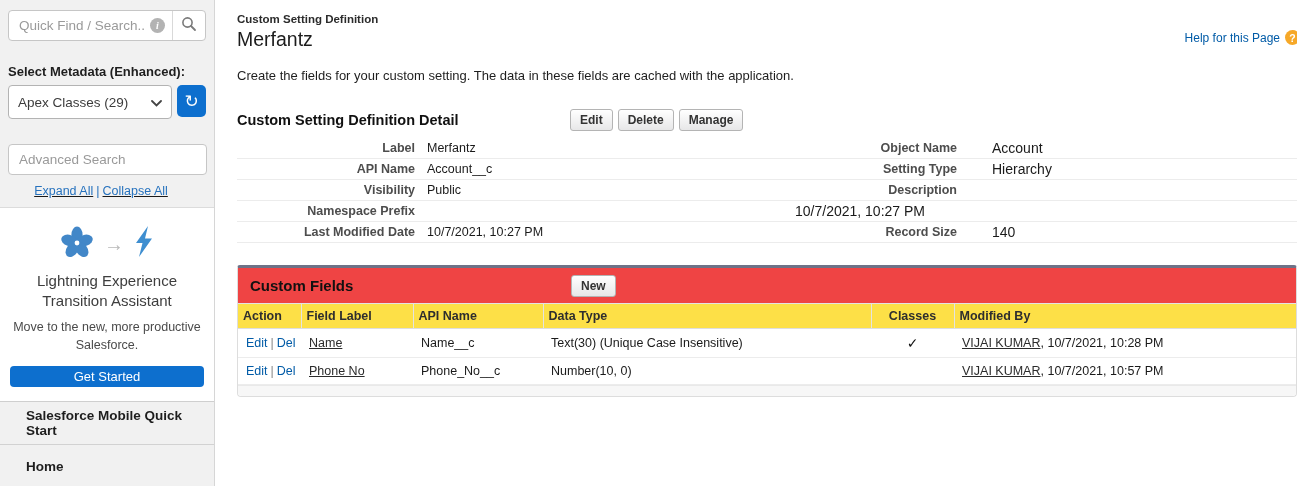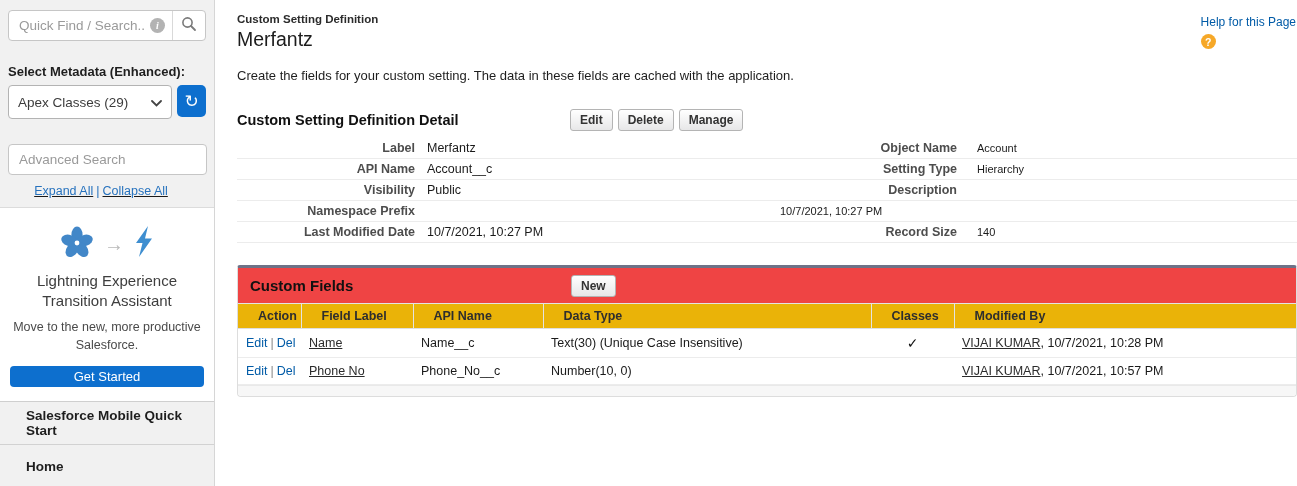--- a/index.html
+++ b/index.html
@@ -73,21 +73,21 @@
     height:43px; display:flex; align-items:center; padding:0 26px;
     font-size:13.5px; font-weight:bold; color:#1e1e1e;
     border-bottom:1px solid #d2d2d2; background:#f1f1f1; cursor:pointer;
   }
 
   
   .main { position:absolute; left:216px; top:0; width:1081px; height:486px; background:#fff; }
   .page-header { position:relative; padding:13px 0 0 21px; }
   .breadcrumb { font-size:11.5px; font-weight:bold; color:#2b2b2b; }
   .page-title { font-size:19.5px; font-weight:400; color:#1c1c1c; margin-top:3px; }
-  .help-area { position:absolute; top:15px; right:1px; display:flex; align-items:flex-start; gap:5px;flex-direction:column; }
+  .help-area { position:absolute; top:30px; right:1px; display:flex; align-items:flex-end; gap:5px; }
   .help-link { font-size:12px; color:#015ba7; }
   .help-icon {
     width:15px; height:15px; border-radius:50%; background:#f6a828; color:#fff;
     font-size:10.5px; font-weight:bold; display:flex; align-items:center; justify-content:center;
     margin-right:-4px;
   }
   .description { margin:17px 13px 0 21px; font-size:13px; color:#1e1e1e; }
 
   .detail-header { position:relative; margin:26px 0 0 21px; height:22px; }
   .detail-title { font-size:14.5px; font-weight:bold; color:#111; line-height:22px; }
@@ -97,35 +97,35 @@
     font-family:"Liberation Sans",sans-serif; font-size:12px; font-weight:bold; color:#333;
     padding:3px 9px; cursor:pointer; line-height:1.2;
   }
   .detail-table { margin:7px 0 0 21px; width:1060px; }
   .d-row {
     display:grid; grid-template-columns:178px 345px 197px 1fr;
     height:21px; align-items:center; border-bottom:1px solid #ececec;
   }
   .d-label { text-align:right; font-size:12.5px; font-weight:bold; color:#4d4d4d; }
   .d-value { padding-left:12px; font-size:12.5px; color:#1a1a1a; }
-  .d-value2 { padding-left:20px; font-size:11px; color:#1a1a1a; }
+  .d-value2 { padding-left:35px; font-size:14px; color:#1a1a1a; }
 
   
   .cf-panel {
     margin:22px 0 0 21px; width:1060px;
     border:1px solid #ddd; border-top:3px solid #6e7287; border-radius:3px 3px 4px 4px;
     background:#fff;
   }
   .cf-header { position:relative; height:35px; background:#ef4444; display:flex; align-items:center; padding-left:12px; }
   .cf-title { font-size:15px; font-weight:bold; color:#111; }
   .cf-actions { position:absolute; left:333px; top:7px; }
   .cf-table { width:100%; border-collapse:collapse; table-layout:fixed; }
   .cf-table th {
-    background:#eab308; text-align:left; font-size:12.5px; font-weight:bold; color:#2e2e2e;
-    padding:5px 20px; border-top:1px solid #e3e3e3; border-bottom:1px solid #dedede;
+    background:#fde047; text-align:left; font-size:12.5px; font-weight:bold; color:#2e2e2e;
+    padding:5px 5px; border-top:1px solid #e3e3e3; border-bottom:1px solid #dedede;
     border-left:1px solid #e3e3e3;
   }
   .cf-table th:first-child { border-left:none; }
   .cf-table td {
     font-size:12.5px; color:#1a1a1a; padding:6px 8px; border-bottom:1px solid #ececec;
     white-space:nowrap; overflow:hidden;
   }
   .cf-table td.center, .cf-table th.center { text-align:center; }
   .action-link { color:#015ba7; }
   .action-sep { color:#8a8a8a; padding:0 3px; }

